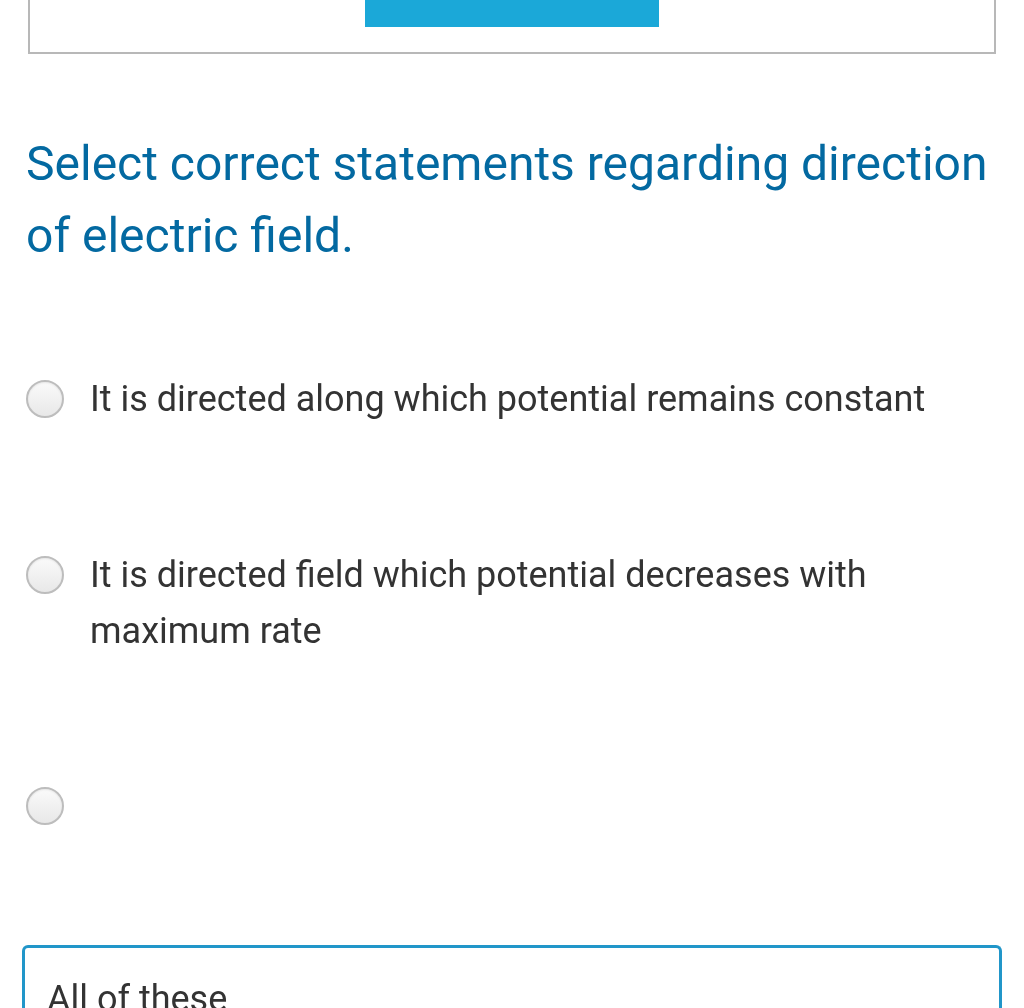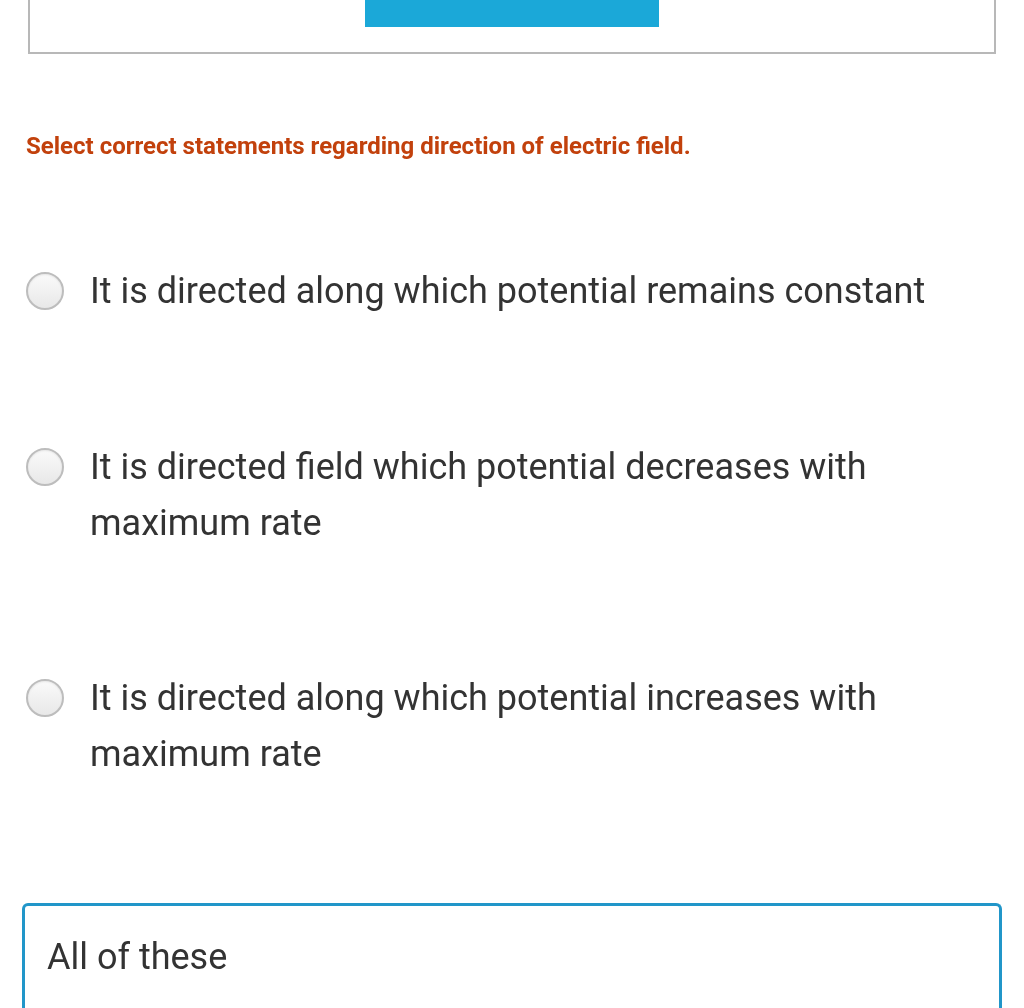--- a/index.html
+++ b/index.html
@@ -26,24 +26,24 @@
       padding-top: 0;
     }
     .blue-button {
       background: #1ba8d8;
       width: 294px;
       height: 27px;
       margin-top: 0;
     }
     .question-text {
       margin: 74px 26px 0 26px;
-      font-size: 24px;
+      font-size: 48px;
       line-height: 1.5;
-      color: #c2410c;
-      font-weight: 700;
+      color: #0369a1;
+      font-weight: 400;
     }
     .options-container {
       margin-top: 100px;
     }
     .option-row {
       display: flex;
       align-items: flex-start;
       padding: 0 26px;
       margin-bottom: 120px;
     }
@@ -97,21 +97,20 @@
     <div class="option-text">It is directed along which potential remains constant</div>
   </div>
 
   <div class="option-row">
     <div class="radio-outer"></div>
     <div class="option-text">It is directed field which potential decreases with maximum rate</div>
   </div>
 
   <div class="option-row">
     <div class="radio-outer"></div>
-    <div class="option-text">It is directed along which potential increases with maximum rate</div>
   </div>
 
   <div class="option-row selected-row">
 
     <div class="option-text">All of these</div>
   </div>
 
 </div>
 
 </body></html>

